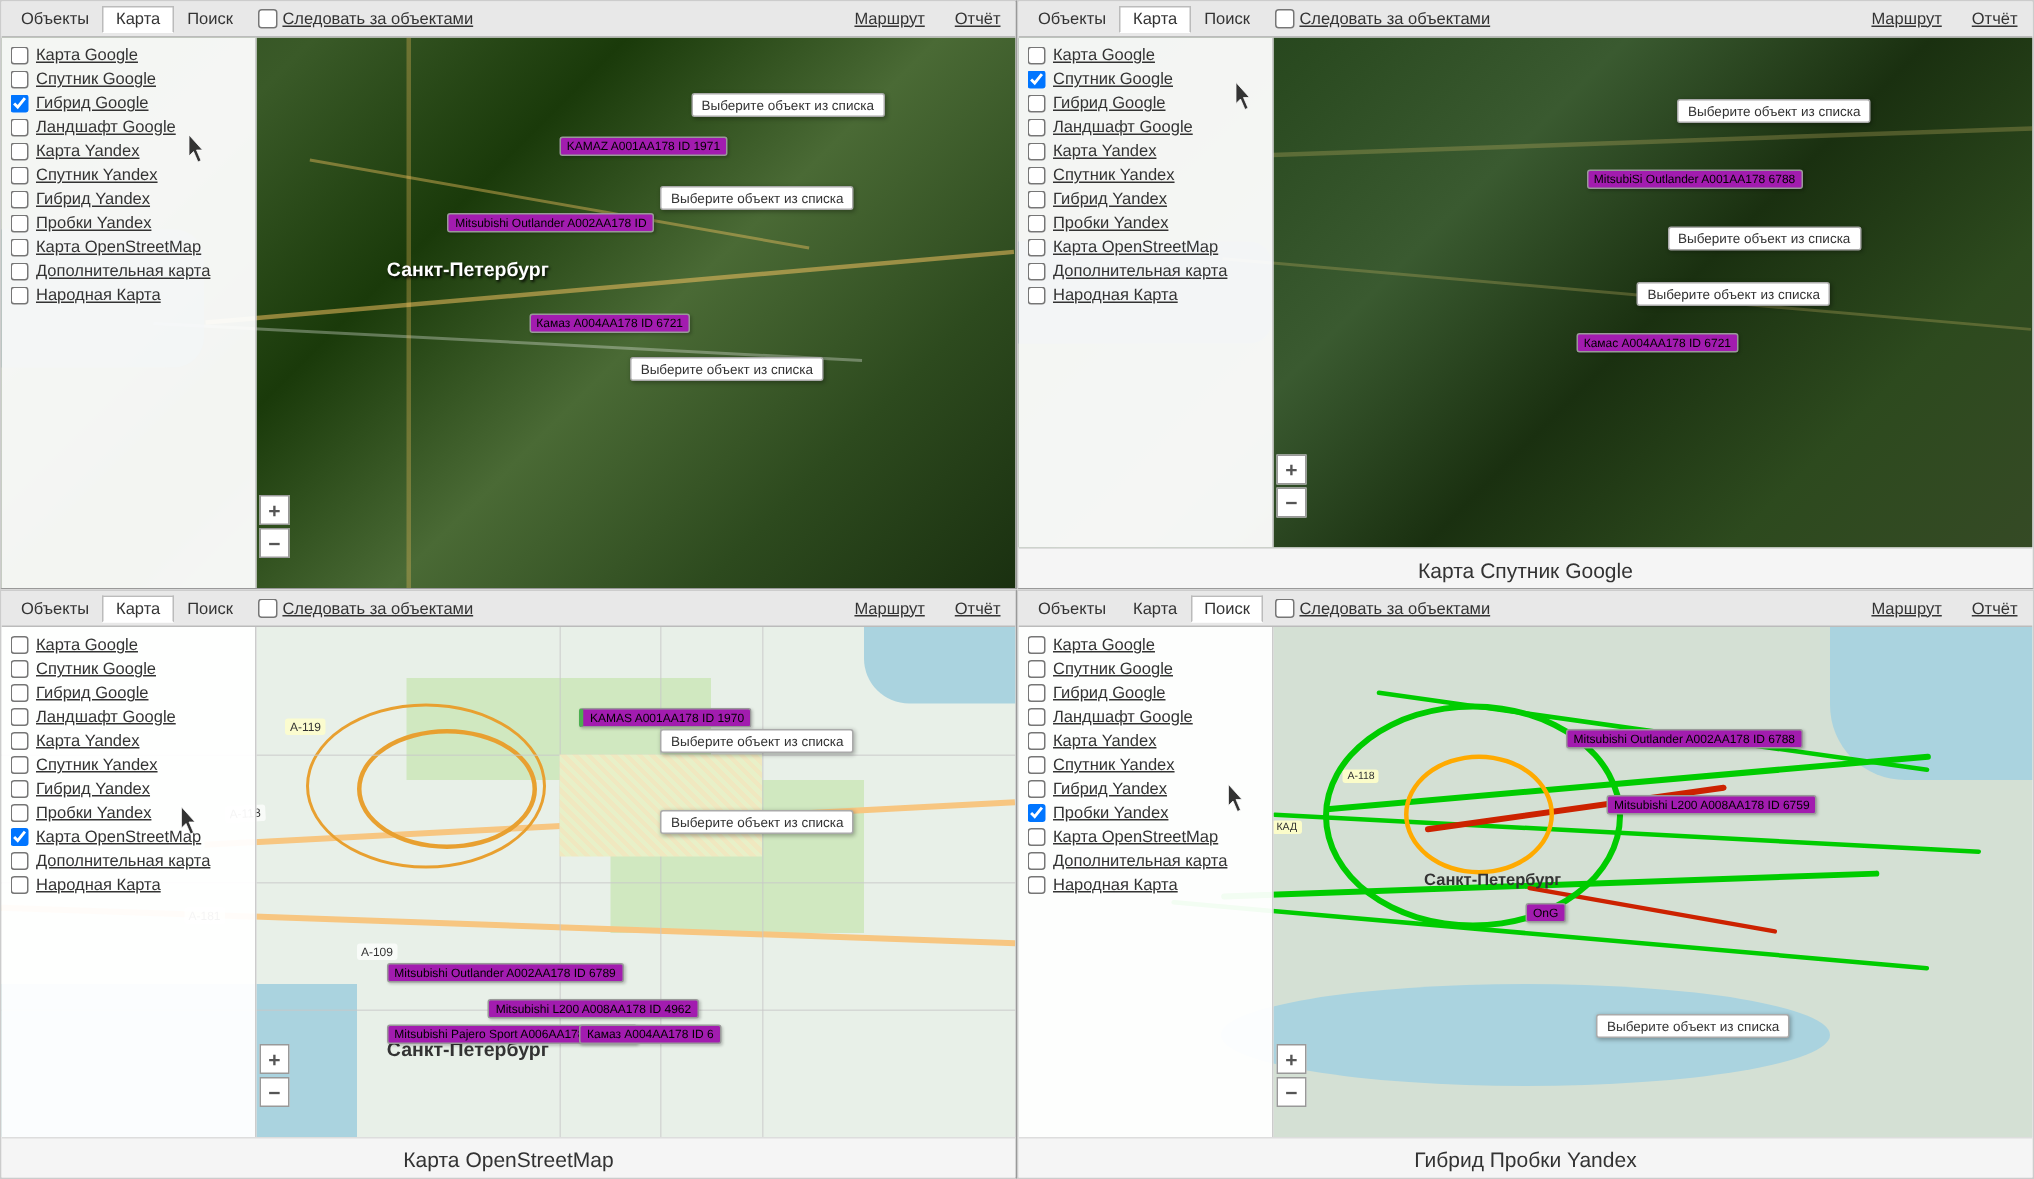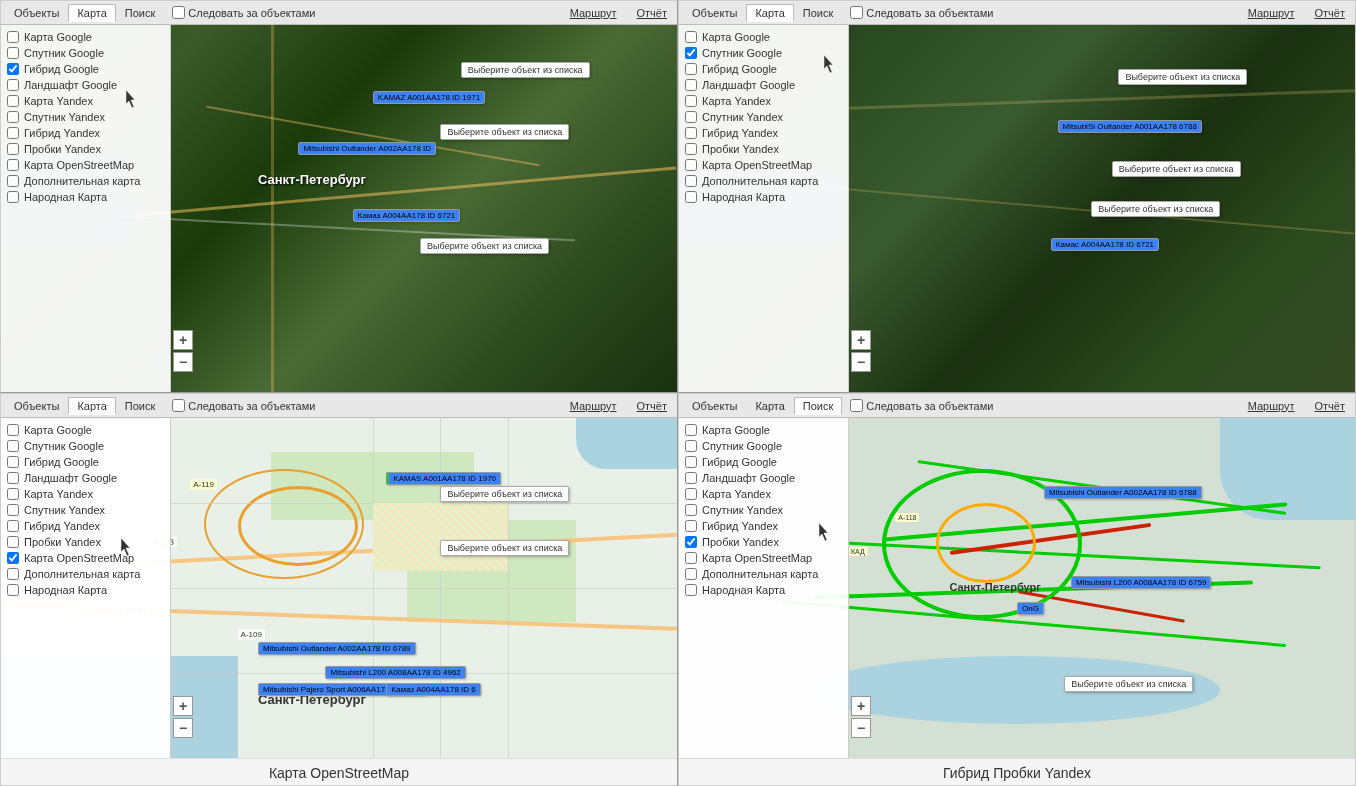--- a/index.html
+++ b/index.html
@@ -64,20 +64,21 @@
       border-bottom: 1px solid #fff;
     }
 
     .toolbar-checkbox {
       display: flex;
       align-items: center;
       gap: 3px;
       margin-left: 8px;
       font-size: 11px;
       color: #333;
+      text-decoration: underline;
     }
 
     .toolbar-right {
       margin-left: auto;
       display: flex;
       gap: 8px;
     }
 
     .toolbar-btn {
       font-size: 11px;
@@ -106,20 +107,21 @@
       height: 100%;
     }
 
     .sidebar-item {
       display: flex;
       align-items: center;
       padding: 2px 6px;
       font-size: 11px;
       color: #333;
       cursor: pointer;
+      text-decoration: underline;
     }
 
     .sidebar-item input[type="checkbox"] {
       margin-right: 5px;
       width: 12px;
       height: 12px;
     }
 
     
     .map-bg-hybrid {
@@ -142,21 +144,21 @@
       border: 1px solid #aaa;
       border-radius: 2px;
       padding: 2px 6px;
       font-size: 9px;
       color: #333;
       box-shadow: 1px 1px 3px rgba(0,0,0,0.3);
     }
 
     .vehicle-label {
       position: absolute;
-      background: #3b82f6;
+      background: #a21caf;
       border: 1px solid #999;
       border-radius: 2px;
       padding: 1px 4px;
       font-size: 8px;
       white-space: nowrap;
       box-shadow: 1px 1px 2px rgba(0,0,0,0.2);
     }
 
     .vehicle-label.green-border {
       border-left: 3px solid #4CAF50;
@@ -352,20 +354,21 @@
       <div class="vehicle-label" style="top:26%;left:56%;">MitsubiSi Outlander A001AA178 6788</div>
       <div class="select-from-list" style="top:37%;left:64%;">Выберите объект из списка</div>
       <div class="select-from-list" style="top:48%;left:61%;">Выберите объект из списка</div>
       <div class="vehicle-label" style="top:58%;left:55%;text-align:right;">Камас A004AA178 ID 6721</div>
 
       <div class="zoom-controls">
         <div class="zoom-btn">+</div>
         <div class="zoom-btn">−</div>
       </div>
     </div>
+    <div class="panel-label">Карта Спутник Google</div>
   </div>
 
   <div class="panel panel-bottom-left">
     <div class="toolbar">
       <div class="toolbar-tab">Объекты</div>
       <div class="toolbar-tab active">Карта</div>
       <div class="toolbar-tab">Поиск</div>
       <label class="toolbar-checkbox">
         <input type="checkbox" style=""> Следовать за объектами
       </label>
@@ -491,21 +494,21 @@
         <div class="sidebar-item"><input type="checkbox" style=""> Карта OpenStreetMap</div>
         <div class="sidebar-item"><input type="checkbox" style=""> Дополнительная карта</div>
         <div class="sidebar-item"><input type="checkbox" style=""> Народная Карта</div>
 
         <svg class="cursor-arrow" style="top:105px;left:140px;" viewBox="0 0 12 18">
             <path d="M0 0 L0 14 L3 11 L6 18 L8 17 L5 10 L9 10 Z" fill="#333" stroke="white" stroke-width="0.5"></path>
           </svg>
       </div>
 
       <div class="vehicle-label" style="top:20%;left:54%;">Mitsubishi Outlander A002AA178 ID 6788</div>
-      <div class="vehicle-label" style="top:33%;left:58%;margin-top:46px;">Mitsubishi L200 A008AA178 ID 6759</div>
+      <div class="vehicle-label" style="top:33%;left:58%;">Mitsubishi L200 A008AA178 ID 6759</div>
       <div class="select-from-list" style="top:76%;left:57%;">Выберите объект из списка</div>
       <div class="vehicle-label" style="top:54%;left:50%;">OnG</div>
 
       <div class="zoom-controls">
         <div class="zoom-btn">+</div>
         <div class="zoom-btn">−</div>
       </div>
     </div>
     <div class="panel-label">Гибрид Пробки Yandex</div>
   </div>

